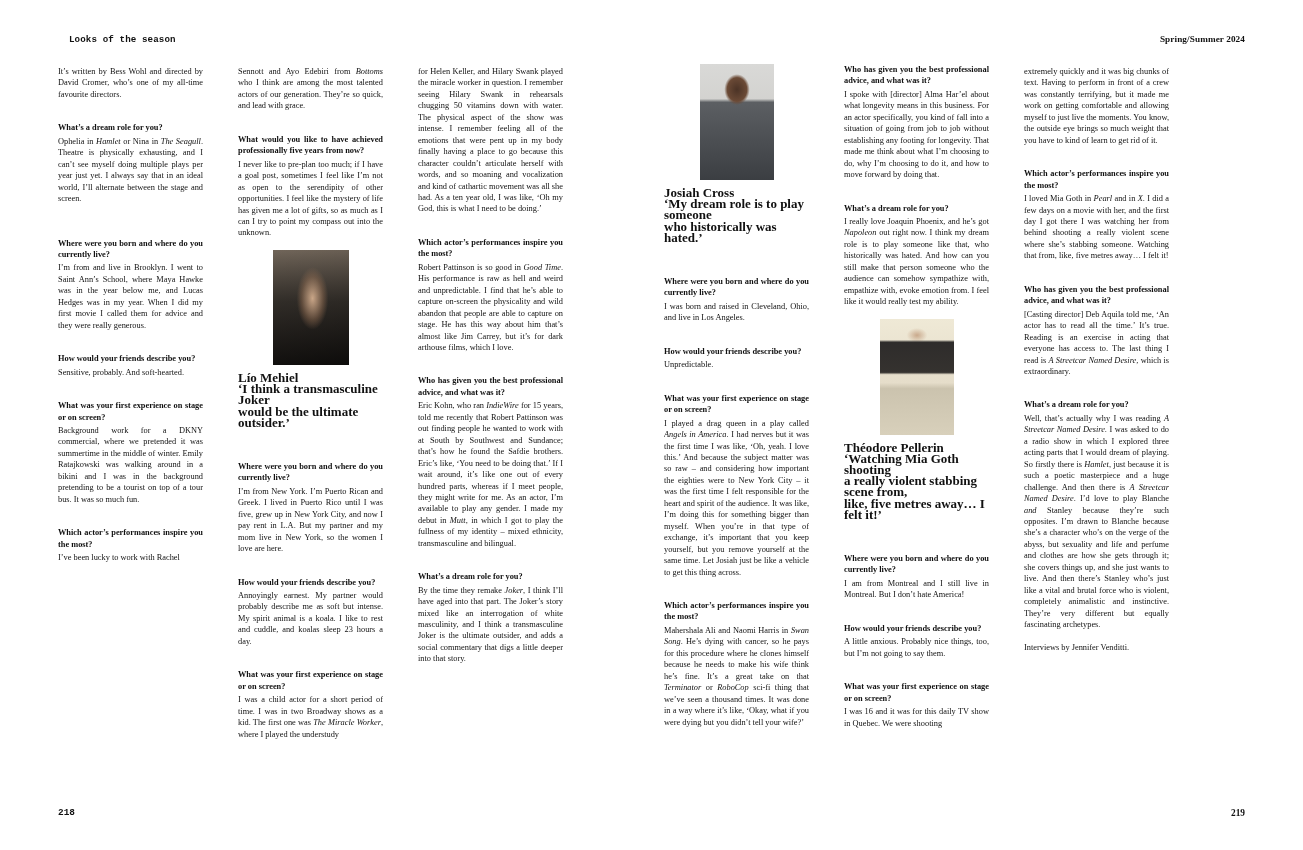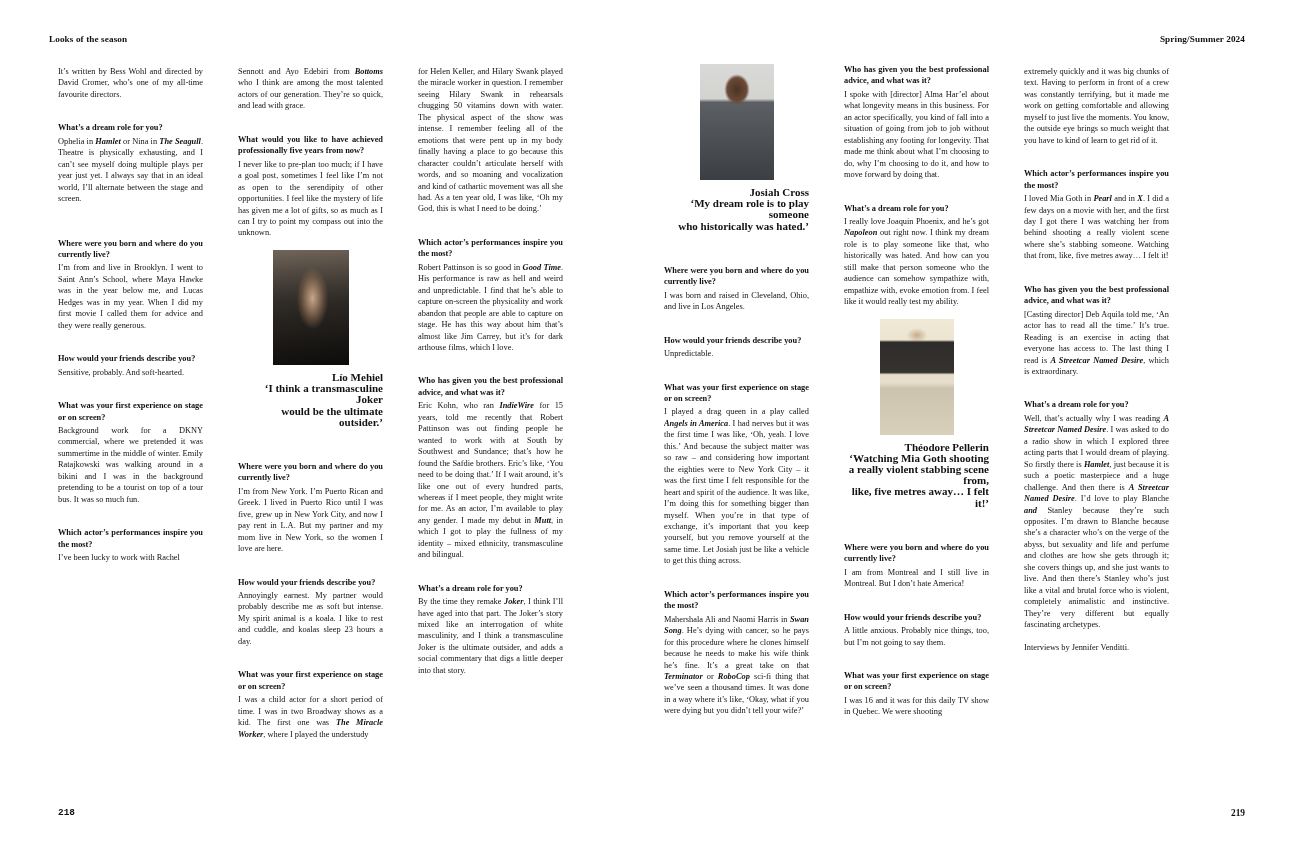--- a/index.html
+++ b/index.html
@@ -19,21 +19,21 @@
   
   .runhead {
     position: absolute;
     top: 34px;
     font-family: "Liberation Serif", serif;
     font-weight: bold;
     font-size: 9.2px;
     letter-spacing: .1px;
     color: #111;
   }
-  .runhead.left  { left: 49px; }
+  .runhead.left  { left: 69px; font-family: Liberation Mono, monospace; }
   .runhead.right { right: 58px; margin-left: 45px; }
 
   
   .folio {
     position: absolute;
     bottom: 32px;
     font-family: "Liberation Serif", serif;
     font-weight: bold;
     font-size: 9.4px;
     color: #111;
@@ -70,39 +70,39 @@
     text-align: justify;
     text-justify: inter-word;
   }
   .col p.q {
     font-weight: bold;
     margin-top: 22px;
   }
   .col p.q.first { margin-top: 0; }
   .col p.a { margin-top: 2px; }
   .col p.sig { margin-top: 11.45px; text-align: left; }
-  em { font-style: italic; font-weight: bold; }
+  em { font-style: italic; }
 
   
   .photo-block { margin: 11px 0 0 0; }
   .photo {
     display: block;
     margin: 0 auto;
     background: #cfc9c2;
     position: relative;
     overflow: hidden;
   }
   .photo .grain {
     position: absolute; inset: 0;
   }
   .caption {
     margin-top: 7px;
-    text-align: right;
-    font-weight: bold;
-    font-size: 11px;
+    text-align: left;
+    font-weight: bold;
+    font-size: 13px;
     line-height: 11.2px;
   }
   .caption .name { display: block; }
   .caption .quote { display: block; }
   .cap-gap { height: 11px; }
 </style>
 </head>
 <body>
 
 <div class="spread">
@@ -156,21 +156,21 @@
       <p class="a">I’m from New York. I’m Puerto Rican and Greek. I lived in Puerto Rico until I was five, grew up in New York City, and now I pay rent in L.A. But my partner and my mom live in New York, so the women I love are here.</p>
       <p class="q">How would your friends describe you?</p>
       <p class="a">Annoyingly earnest. My partner would probably describe me as soft but intense. My spirit animal is a koala. I like to rest and cuddle, and koalas sleep 23 hours a day.</p>
       <p class="q">What was your first experience on stage or on screen?</p>
       <p class="a"><span>I was a child actor for a short period of time. I was in two Broadway shows as a kid. The first one was </span><em>The Miracle Worker</em><span>, where I played the understudy</span></p>
     </div>
 
     <div class="col">
       <p class="a">for Helen Keller, and Hilary Swank played the miracle worker in question. I remember seeing Hilary Swank in rehearsals chugging 50 vitamins down with water. The physical aspect of the show was intense. I remember feeling all of the emotions that were pent up in my body finally having a place to go because this character couldn’t articulate herself with words, and so moaning and vocalization and kind of cathartic movement was all she had. As a ten year old, I was like, ‘Oh my God, this is what I need to be doing.’</p>
       <p class="q">Which actor’s performances inspire you the most?</p>
-      <p class="a"><span>Robert Pattinson is so good in </span><em>Good Time</em><span>. His performance is raw as hell and weird and unpredictable. I find that he’s able to capture on-screen the physicality and work abandon that people are able to capture on stage. He has this way about him that’s almost like Jim Carrey, but it’s for dark arthouse films, which I love.</span></p>
+      <p class="a"><span>Robert Pattinson is so good in </span><em>Good Time</em><span>. His performance is raw as hell and weird and unpredictable. I find that he’s able to capture on-screen the physicality and wild abandon that people are able to capture on stage. He has this way about him that’s almost like Jim Carrey, but it’s for dark arthouse films, which I love.</span></p>
       <p class="q">Who has given you the best professional advice, and what was it?</p>
       <p class="a"><span>Eric Kohn, who ran </span><em>IndieWire</em><span> for 15 years, told me recently that Robert Pattinson was out finding people he wanted to work with at South by Southwest and Sundance; that’s how he found the Safdie brothers. Eric’s like, ‘You need to be doing that.’ If I wait around, it’s like one out of every hundred parts, whereas if I meet people, they might write for me. As an actor, I’m available to play any gender. I made my debut in </span><em>Mutt</em><span>, in which I got to play the fullness of my identity – mixed ethnicity, transmasculine and bilingual.</span></p>
       <p class="q">What’s a dream role for you?</p>
       <p class="a"><span>By the time they remake </span><em>Joker</em><span>, I think I’ll have aged into that part. The Joker’s story mixed like an interrogation of white masculinity, and I think a transmasculine Joker is the ultimate outsider, and adds a social commentary that digs a little deeper into that story.</span></p>
     </div>
 
     <div class="col page-break">
       <div class="photo-block" style="margin-top:0;">
         <div class="photo" style="width:74px;height:116px;background:
               linear-gradient(180deg,#d9d9d7 0%, #cfcecb 52%, #b9b8b5 100%);">

